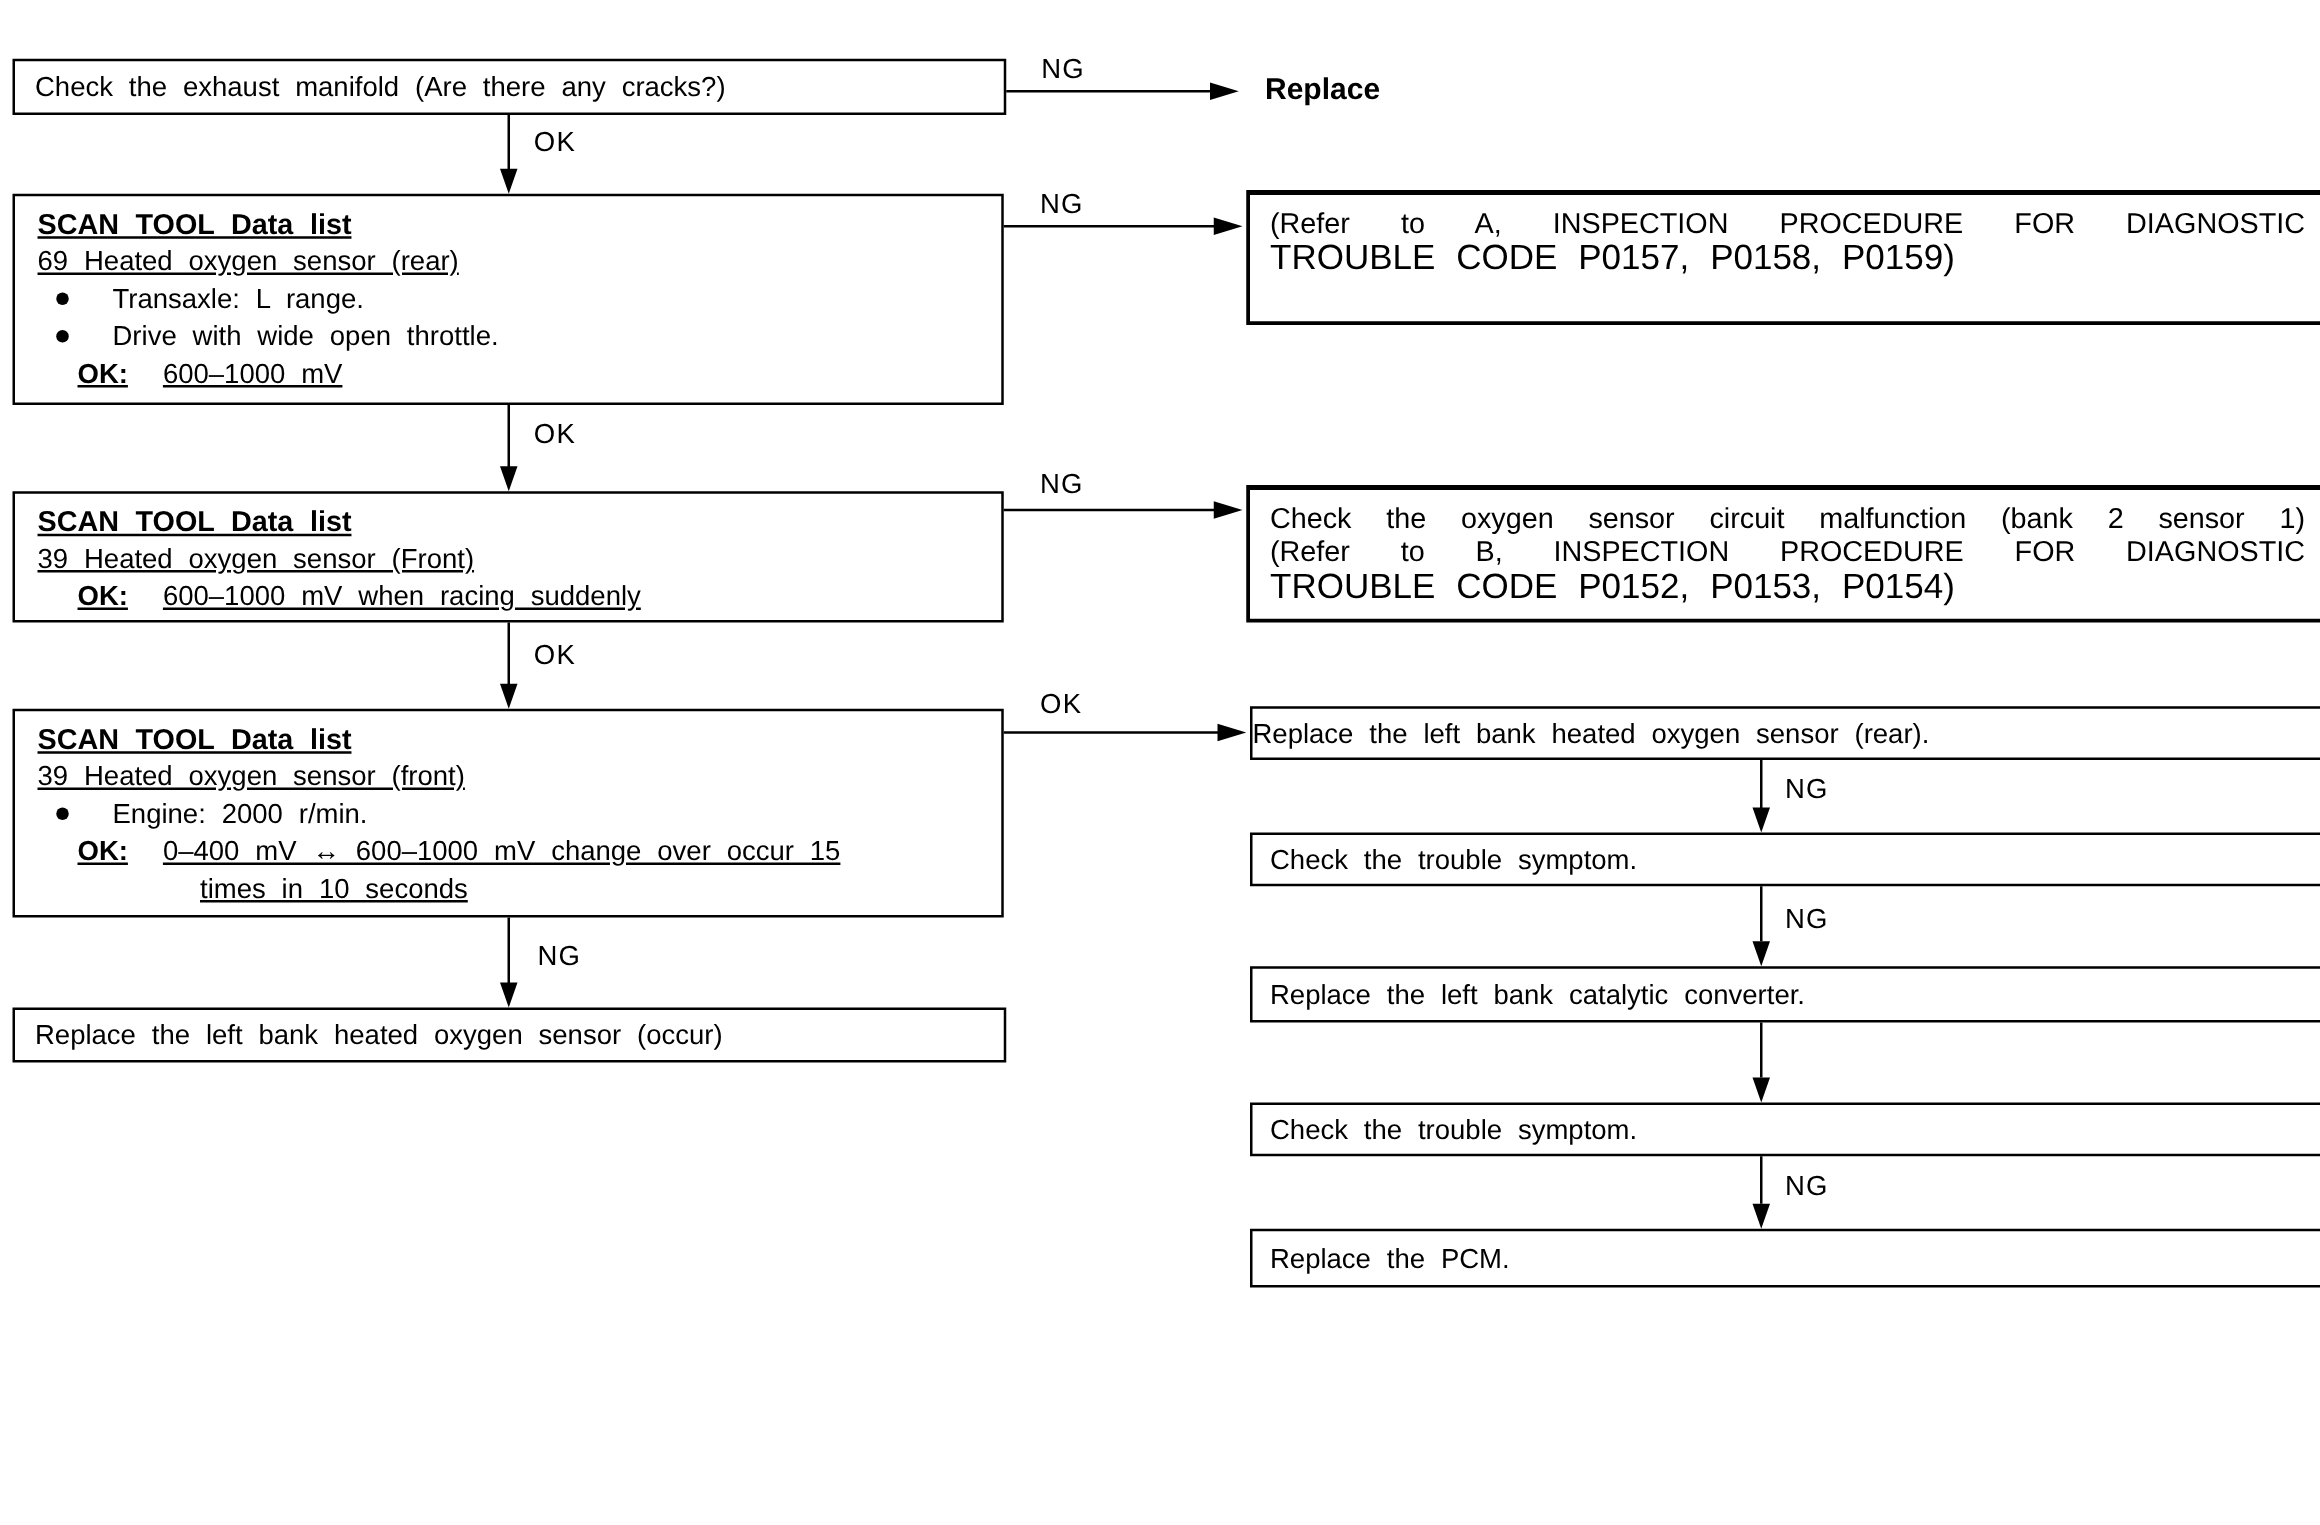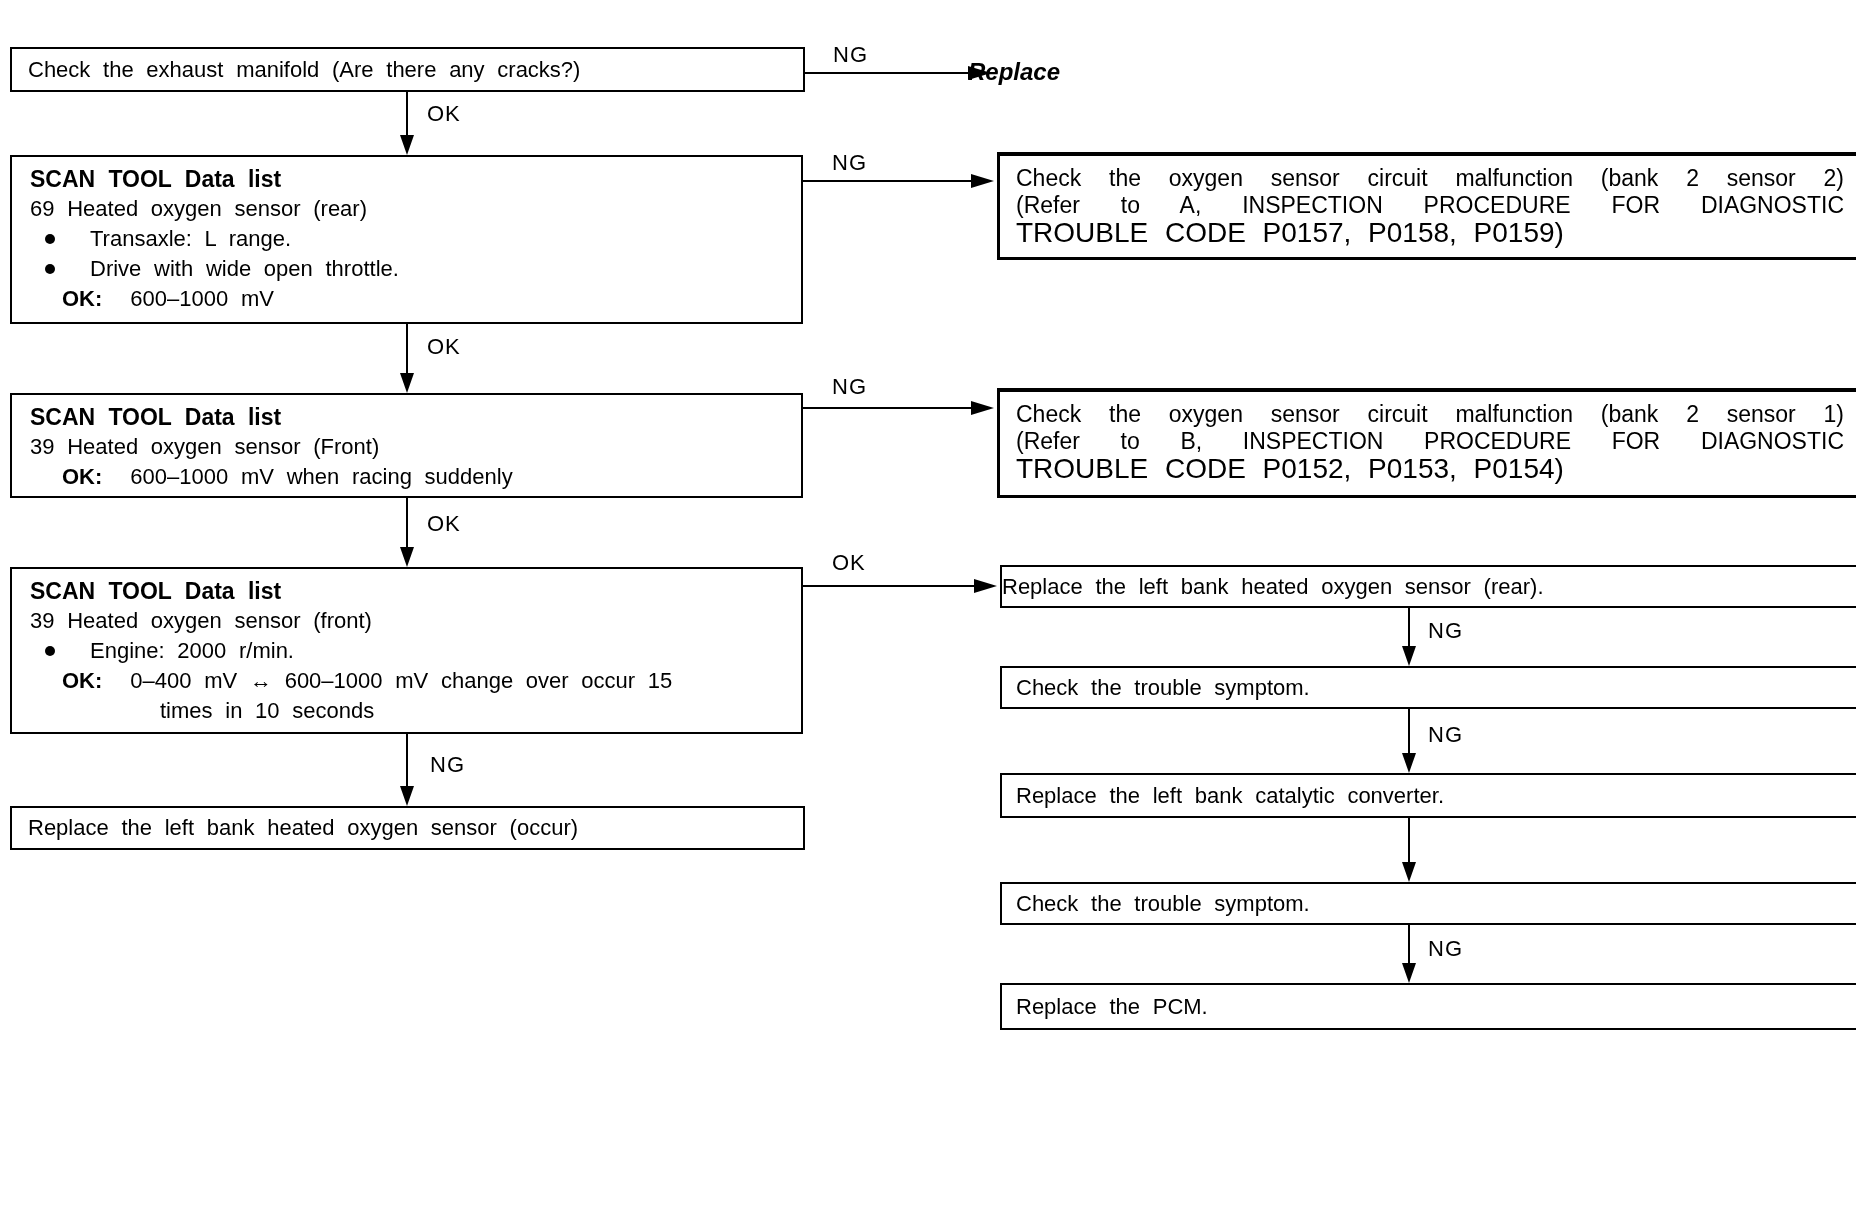--- a/index.html
+++ b/index.html
@@ -13,21 +13,21 @@
     position:absolute;background:#fff;border:2px solid #000;
     box-sizing:border-box;
   }
   .thickbox{
     position:absolute;background:#fff;border:3px solid #000;border-top-width:4px;
     box-sizing:border-box;
   }
   .single{display:flex;align-items:center;}
   .boxtext{font-size:22px;word-spacing:0.30em;white-space:nowrap;}
   .pad{padding-left:16px;}
-  .multi{padding-top:7px;}
+  .multi{padding-top:7px;text-decoration:underline;}
   .mline{position:relative;height:30px;line-height:30px;font-size:22px;word-spacing:0.30em;white-space:nowrap;}
   .ttl{font-weight:bold;font-size:23px;}
   .ind0{padding-left:18px;}
   .indb{padding-left:78px;}
   .indok{padding-left:50px;}
   .indok2{padding-left:148px;}
   .okb{font-weight:bold;padding-right:28px;margin-top:26px;}
   .bullet{
     position:absolute;left:33px;top:10px;width:10px;height:10px;border-radius:50%;background:#000;
   }
@@ -90,21 +90,20 @@
       <span class="okb">OK:</span><span>0–400 mV ↔ 600–1000 mV change over occur 15</span>
     </div>
     <div class="mline indok2">times in 10 seconds</div>
   </div>
 
   <div class="box single" style="left:10px;top:806px;width:795px;height:44px;">
     <span class="boxtext pad">Replace the left bank heated oxygen sensor (occur)</span>
   </div>
 
   <div class="thickbox refpad" style="left:997px;top:152px;width:866px;height:108px;">
-    <div class="jus">Check the oxygen sensor circuit malfunction (bank 2 sensor 2)</div>
     <div class="jus">(Refer to A, INSPECTION PROCEDURE FOR DIAGNOSTIC</div>
     <div class="juslast">TROUBLE CODE P0157, P0158, P0159)</div>
   </div>
 
   <div class="thickbox refpad" style="left:997px;top:388px;width:866px;height:110px;">
     <div class="jus">Check the oxygen sensor circuit malfunction (bank 2 sensor 1)</div>
     <div class="jus">(Refer to B, INSPECTION PROCEDURE FOR DIAGNOSTIC</div>
     <div class="juslast">TROUBLE CODE P0152, P0153, P0154)</div>
   </div>
 
@@ -117,21 +116,21 @@
   <div class="box single" style="left:1000px;top:773px;width:860px;height:45px;">
     <span class="boxtext" style="padding-left:14px;">Replace the left bank catalytic converter.</span>
   </div>
   <div class="box single" style="left:1000px;top:882px;width:860px;height:43px;">
     <span class="boxtext" style="padding-left:14px;">Check the trouble symptom.</span>
   </div>
   <div class="box single" style="left:1000px;top:983px;width:860px;height:47px;">
     <span class="boxtext" style="padding-left:14px;">Replace the PCM.</span>
   </div>
 
-  <div class="terminal" style="left:968px;top:58px;font-style:italic;">Replace</div>
+  <div class="terminal" style="left:1012px;top:58px;">Replace</div>
 
   <div class="vline" style="left:406px;top:92px;height:45px;"></div>
   <div class="ah-down" style="left:400px;top:135px;"></div>
   <div class="elabel" style="left:427px;top:101px;">OK</div>
 
   <div class="vline" style="left:406px;top:324px;height:51px;"></div>
   <div class="ah-down" style="left:400px;top:373px;"></div>
   <div class="elabel" style="left:427px;top:334px;">OK</div>
 
   <div class="vline" style="left:406px;top:498px;height:51px;"></div>

